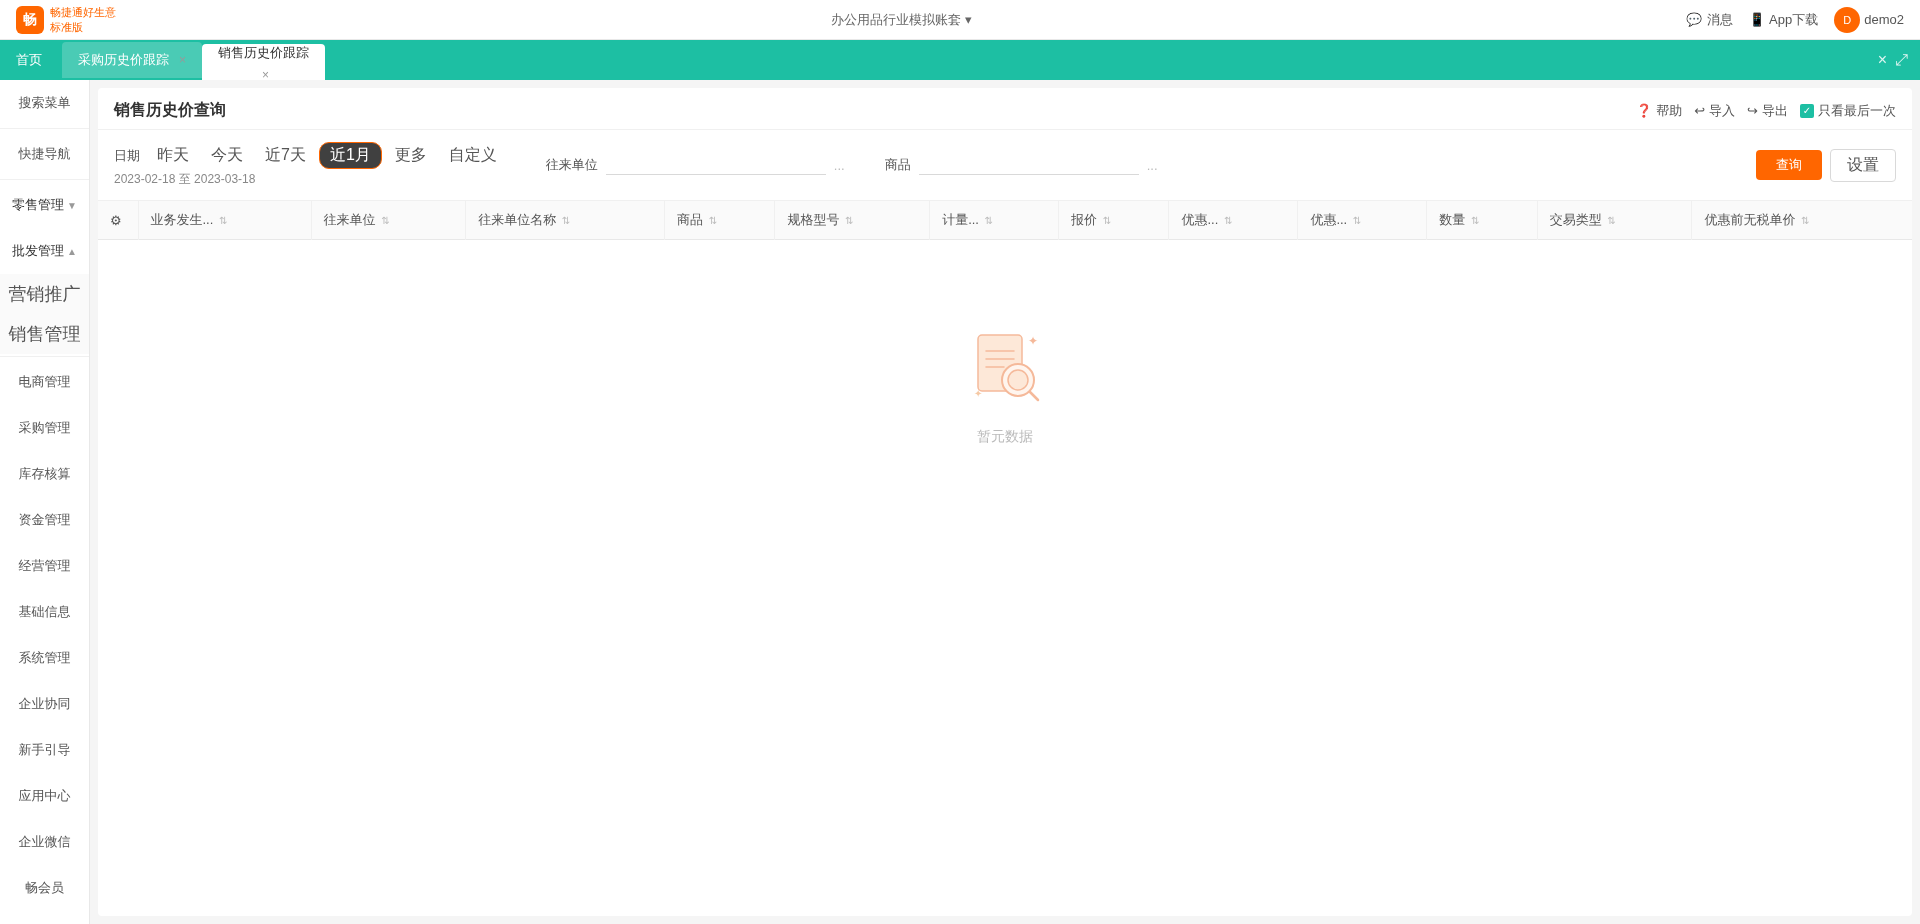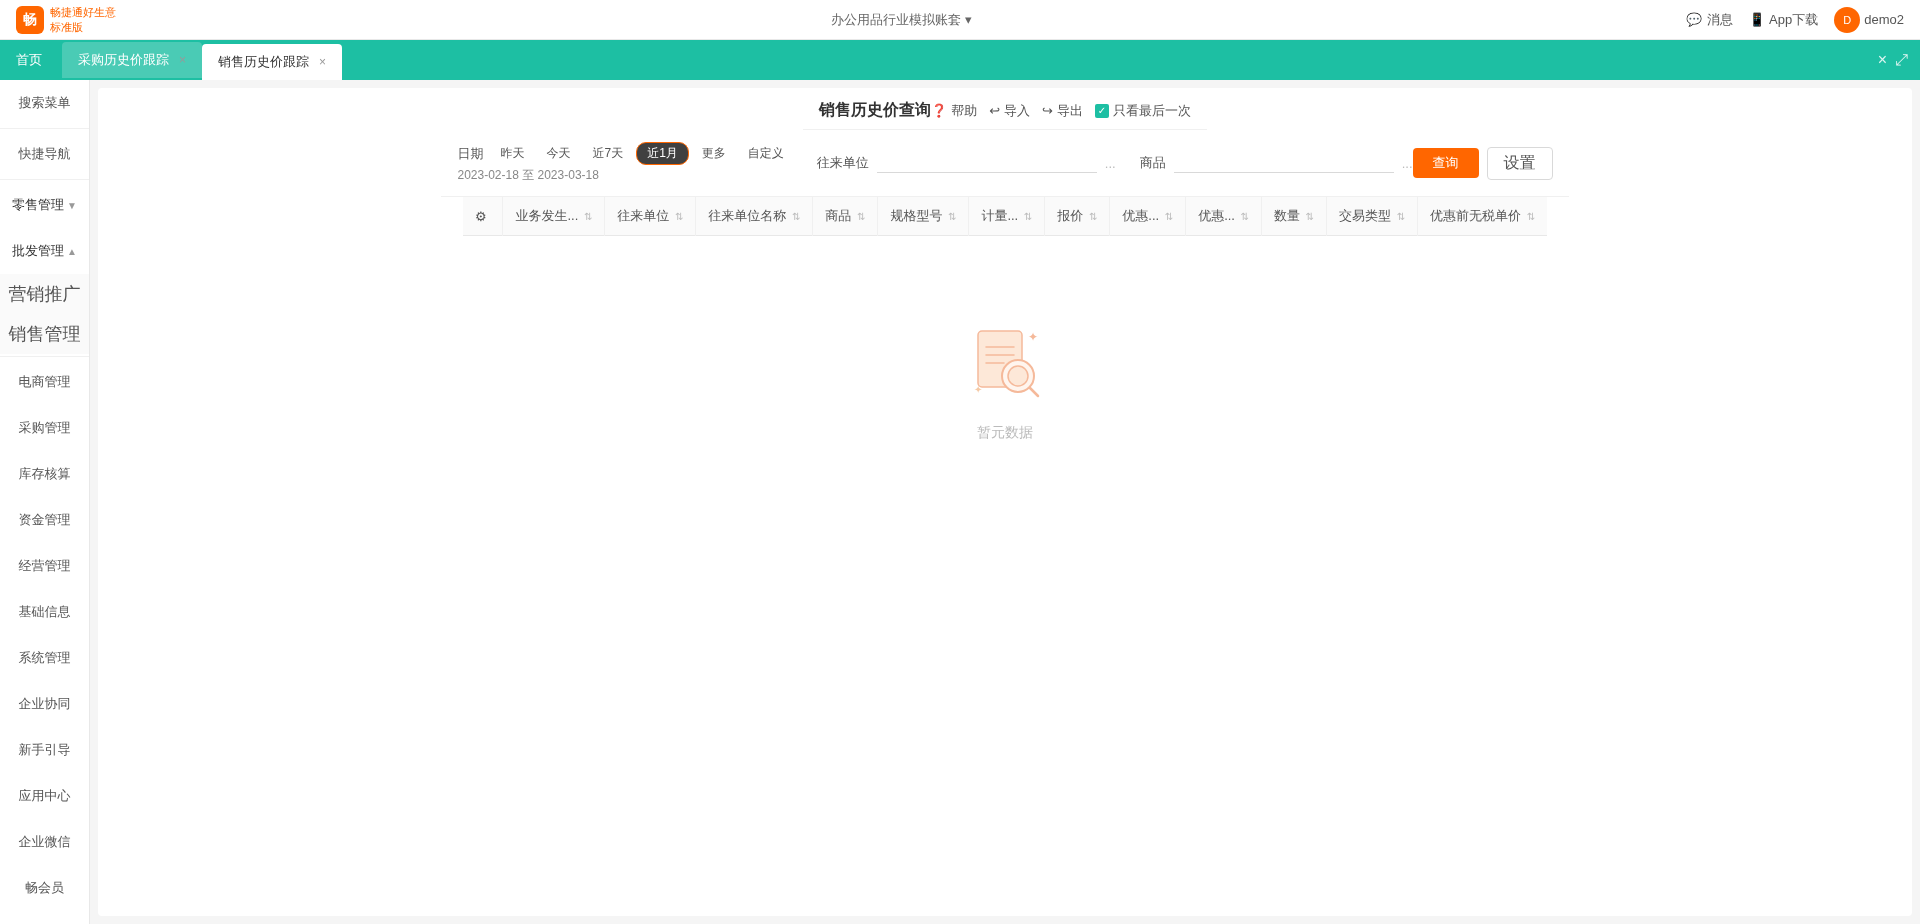--- a/index.html
+++ b/index.html
@@ -14,57 +14,57 @@
     .top-bar-center { display: flex; align-items: center; gap: 6px; }
     .industry-selector { display: flex; align-items: center; gap: 4px; color: #666; font-size: 13px; cursor: pointer; }
     .top-bar-right { display: flex; align-items: center; gap: 16px; }
     .top-right-btn { display: flex; align-items: center; gap: 4px; color: #555; font-size: 13px; cursor: pointer; }
     .avatar { width: 26px; height: 26px; border-radius: 50%; background: #f60; display: flex; align-items: center; justify-content: center; color: #fff; font-size: 11px; }
 
     
     .tab-bar { height: 40px; background: #1dbfa3; display: flex; align-items: center; padding: 0 0; flex-shrink: 0; }
     .tab { height: 40px; display: flex; align-items: center; padding: 0 16px; cursor: pointer; font-size: 13px; color: rgba(255,255,255,0.85); gap: 6px; position: relative; }
     .tab.home { background: transparent; color: #fff; font-weight: 500; }
-    .tab.active { background: #fff; color: #333; border-radius: 4px 4px 0 0; margin-top: 4px; height: 36px; }
+    .tab.active { background: #fff; color: #333; border-radius: 4px 4px 0 0; margin-top: 4px; height: 36px; flex-direction: column; }
     .tab.inactive { background: rgba(255,255,255,0.2); color: #fff; border-radius: 4px 4px 0 0; height: 36px; margin-left: 4px; }
     .tab-close { font-size: 12px; color: #999; margin-left: 4px; }
     .tab-bar-actions { margin-left: auto; display: flex; align-items: center; gap: 8px; padding-right: 12px; }
     .tab-action-btn { color: rgba(255,255,255,0.85); font-size: 16px; cursor: pointer; }
 
     
     .main-layout { display: flex; flex: 1; overflow: hidden; }
 
     
     .sidebar { width: 90px; background: #fff; border-right: 1px solid #e8e8e8; display: flex; flex-direction: column; overflow-y: auto; flex-shrink: 0; }
     .sidebar-item { height: 46px; display: flex; align-items: center; justify-content: center; cursor: pointer; font-size: 13px; color: #555; position: relative; padding: 0 4px; }
     .sidebar-item.section-header { font-size: 13px; color: #333; font-weight: 500; justify-content: space-between; padding: 0 12px; }
     .sidebar-arrow { font-size: 10px; color: #999; }
     .sidebar-divider { height: 1px; background: #f0f0f0; margin: 2px 0; }
     .sidebar-sub-item { height: 40px; display: flex; align-items: center; justify-content: center; cursor: pointer; font-size: 18px; color: #555; padding: 0 8px; text-align: center; background: #fafafa; }
 
     
     .content-area { flex: 1; display: flex; flex-direction: column; overflow: hidden; background: #f5f5f5; }
 
     
-    .page-container { flex: 1; display: flex; flex-direction: column; overflow: hidden; background: #fff; margin: 8px; border-radius: 4px; align-items: center; }
+    .page-container { flex: 1; display: flex; flex-direction: column; overflow: hidden; background: #fff; margin: 8px; border-radius: 4px; }
 
     
     .page-header { padding: 12px 16px 8px; border-bottom: 1px solid #f0f0f0; display: flex; align-items: center; justify-content: space-between; }
     .page-title { font-size: 16px; font-weight: 600; color: #333; }
     .page-header-actions { display: flex; align-items: center; gap: 12px; }
     .header-action { display: flex; align-items: center; gap: 4px; color: #555; font-size: 13px; cursor: pointer; }
     .only-last-checkbox { display: flex; align-items: center; gap: 4px; font-size: 13px; color: #555; }
     .checkbox-checked { width: 14px; height: 14px; background: #1dbfa3; border-radius: 2px; display: flex; align-items: center; justify-content: center; color: #fff; font-size: 10px; }
 
     
-    .filter-bar { padding: 12px 16px; display: flex; align-items: center; border-bottom: 1px solid #f0f0f0; }
+    .filter-bar { padding: 12px 16px; display: flex; align-items: center; gap: 16px; border-bottom: 1px solid #f0f0f0; }
     .filter-group { display: flex; align-items: center; gap: 8px; }
     .filter-label { font-size: 13px; color: #555; white-space: nowrap; }
     .date-btns { display: flex; align-items: center; gap: 4px; }
-    .date-btn { padding: 2px 8px; font-size: 12px; color: #555; cursor: pointer; border-radius: 3px; border: 1px solid transparent; }
+    .date-btn { padding: 2px 8px; font-size: 16px; color: #555; cursor: pointer; border-radius: 3px; border: 1px solid transparent; }
     .date-btn.active { background: #404040; color: #fff; border-color: #f60; border-radius: 10px; padding: 2px 10px; }
     .date-range { font-size: 12px; color: #888; margin-top: 2px; }
     .filter-date-group { display: flex; flex-direction: column; }
     .filter-input { border: none; border-bottom: 1px solid #d9d9d9; outline: none; padding: 2px 4px; font-size: 13px; color: #333; min-width: 200px; }
     .filter-dots { color: #bbb; font-size: 13px; }
     .query-btn { background: #f60; color: #fff; border: none; padding: 6px 20px; border-radius: 4px; font-size: 13px; cursor: pointer; }
     .settings-btn { background: #fff; color: #555; border: 1px solid #d9d9d9; padding: 5px 16px; border-radius: 4px; font-size: 16px; cursor: pointer; }
     .filter-right { margin-left: auto; display: flex; flex-direction: column; gap: 4px; align-items: flex-end; }
 
     

